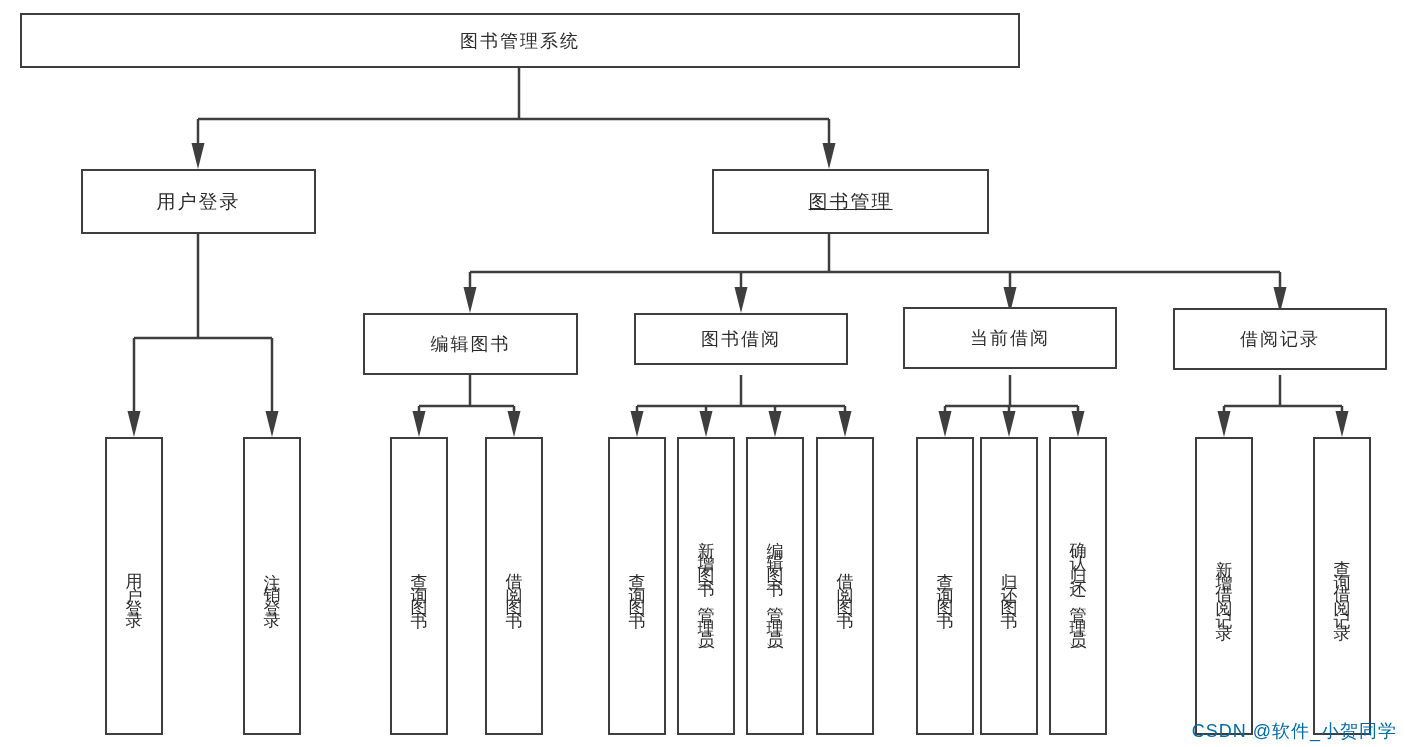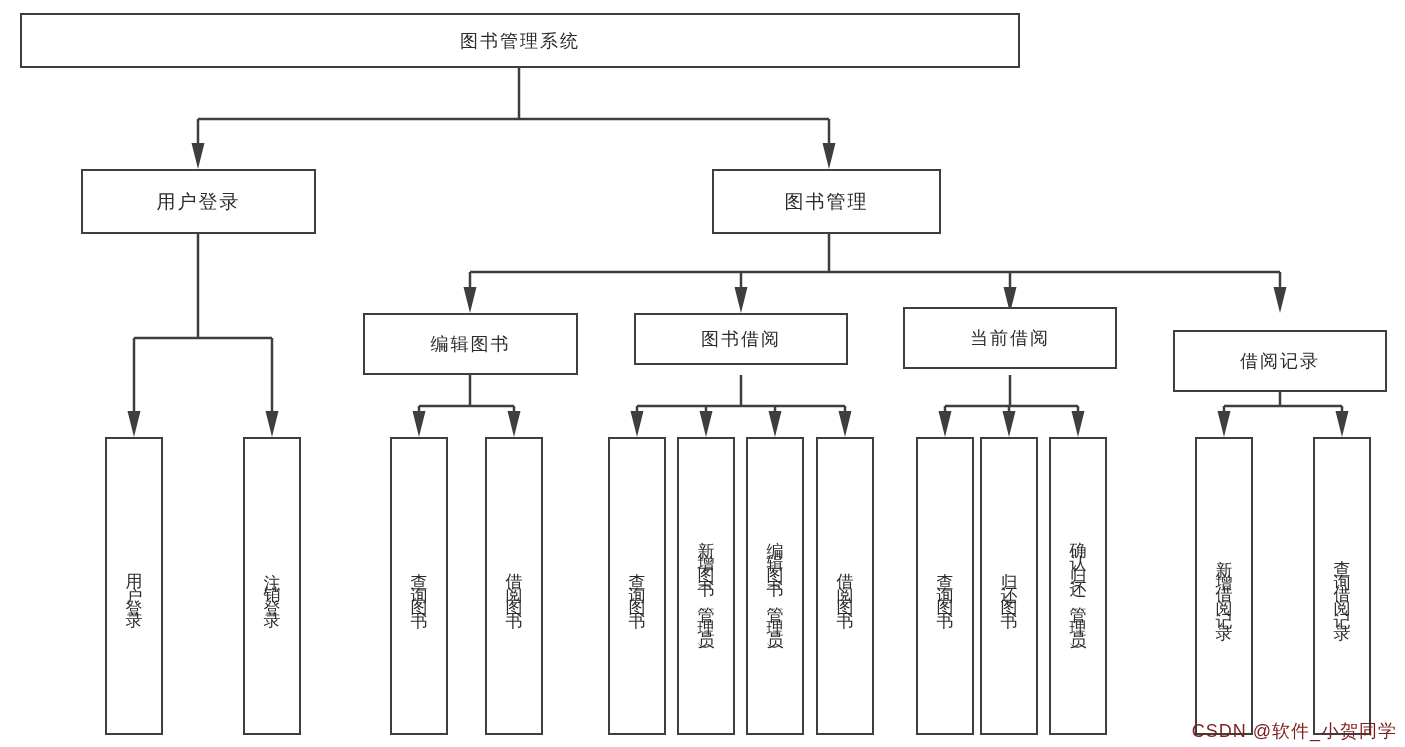--- a/index.html
+++ b/index.html
@@ -44,21 +44,21 @@
     writing-mode: vertical-lr;
     text-orientation: mixed;
     letter-spacing: 13px;
     line-height: 1;
   }
   .watermark {
     position: absolute;
     right: 8px;
     bottom: 4px;
     font-size: 18px;
-    color: #7f1d1d;
+    color: #0369a1;
     letter-spacing: 1px;
     white-space: nowrap;
   }
 </style>
 </head>
 <body>
 
 <div class="canvas">
   <svg class="wires" viewBox="0 0 1405 747">
       <line x1="519" y1="68" x2="519" y2="119" stroke="#3e3e3e" stroke-width="2.5"></line>
@@ -110,25 +110,25 @@
       <line x1="1280" y1="375" x2="1280" y2="406" stroke="#3e3e3e" stroke-width="2.5"></line>
       <line x1="1224" y1="406" x2="1342" y2="406" stroke="#3e3e3e" stroke-width="2.5"></line>
       <line x1="1224" y1="406" x2="1224" y2="415" stroke="#3e3e3e" stroke-width="2.5"></line>
       <polygon points="1217.5,411 1230.5,411 1224,437" fill="#3e3e3e"></polygon>
       <line x1="1342" y1="406" x2="1342" y2="415" stroke="#3e3e3e" stroke-width="2.5"></line>
       <polygon points="1335.5,411 1348.5,411 1342,437" fill="#3e3e3e"></polygon>
     </svg>
   <div id="nodes">
       <div class="node h root" style="left: 20px; top: 13px; width: 1000px; height: 55px;">图书管理系统</div>
       <div class="node h" style="left: 81px; top: 169px; width: 235px; height: 65px;">用户登录</div>
-      <div class="node h" style="left: 712px; top: 169px; width: 229px; height: 65px;">图书管理</div>
+      <div class="node h" style="left: 712px; top: 169px; width: 277px; height: 65px; text-decoration: underline;">图书管理</div>
       <div class="node h l3" style="left: 363px; top: 313px; width: 215px; height: 62px;">编辑图书</div>
       <div class="node h l3" style="left: 634px; top: 313px; width: 214px; height: 52px;">图书借阅</div>
       <div class="node h l3" style="left: 903px; top: 307px; width: 214px; height: 62px;">当前借阅</div>
-      <div class="node h l3" style="left: 1173px; top: 330px; width: 214px; height: 62px; text-align: right;">借阅记录</div>
+      <div class="node h l3" style="left: 1173px; top: 308px; width: 214px; height: 62px; text-align: right;">借阅记录</div>
       <div class="node v" style="left: 105px; top: 437px; width: 58px; height: 298px;">用户登录</div>
       <div class="node v" style="left: 243px; top: 437px; width: 58px; height: 298px;">注销登录</div>
       <div class="node v" style="left: 390px; top: 437px; width: 58px; height: 298px;">查询图书</div>
       <div class="node v" style="left: 485px; top: 437px; width: 58px; height: 298px;">借阅图书</div>
       <div class="node v" style="left: 608px; top: 437px; width: 58px; height: 298px;">查询图书</div>
       <div class="node v" style="left: 677px; top: 437px; width: 58px; height: 298px;">新增图书（管理员）</div>
       <div class="node v" style="left: 746px; top: 437px; width: 58px; height: 298px;">编辑图书（管理员）</div>
       <div class="node v" style="left: 816px; top: 437px; width: 58px; height: 298px;">借阅图书</div>
       <div class="node v" style="left: 916px; top: 437px; width: 58px; height: 298px;">查询图书</div>
       <div class="node v" style="left: 980px; top: 437px; width: 58px; height: 298px;">归还图书</div>

